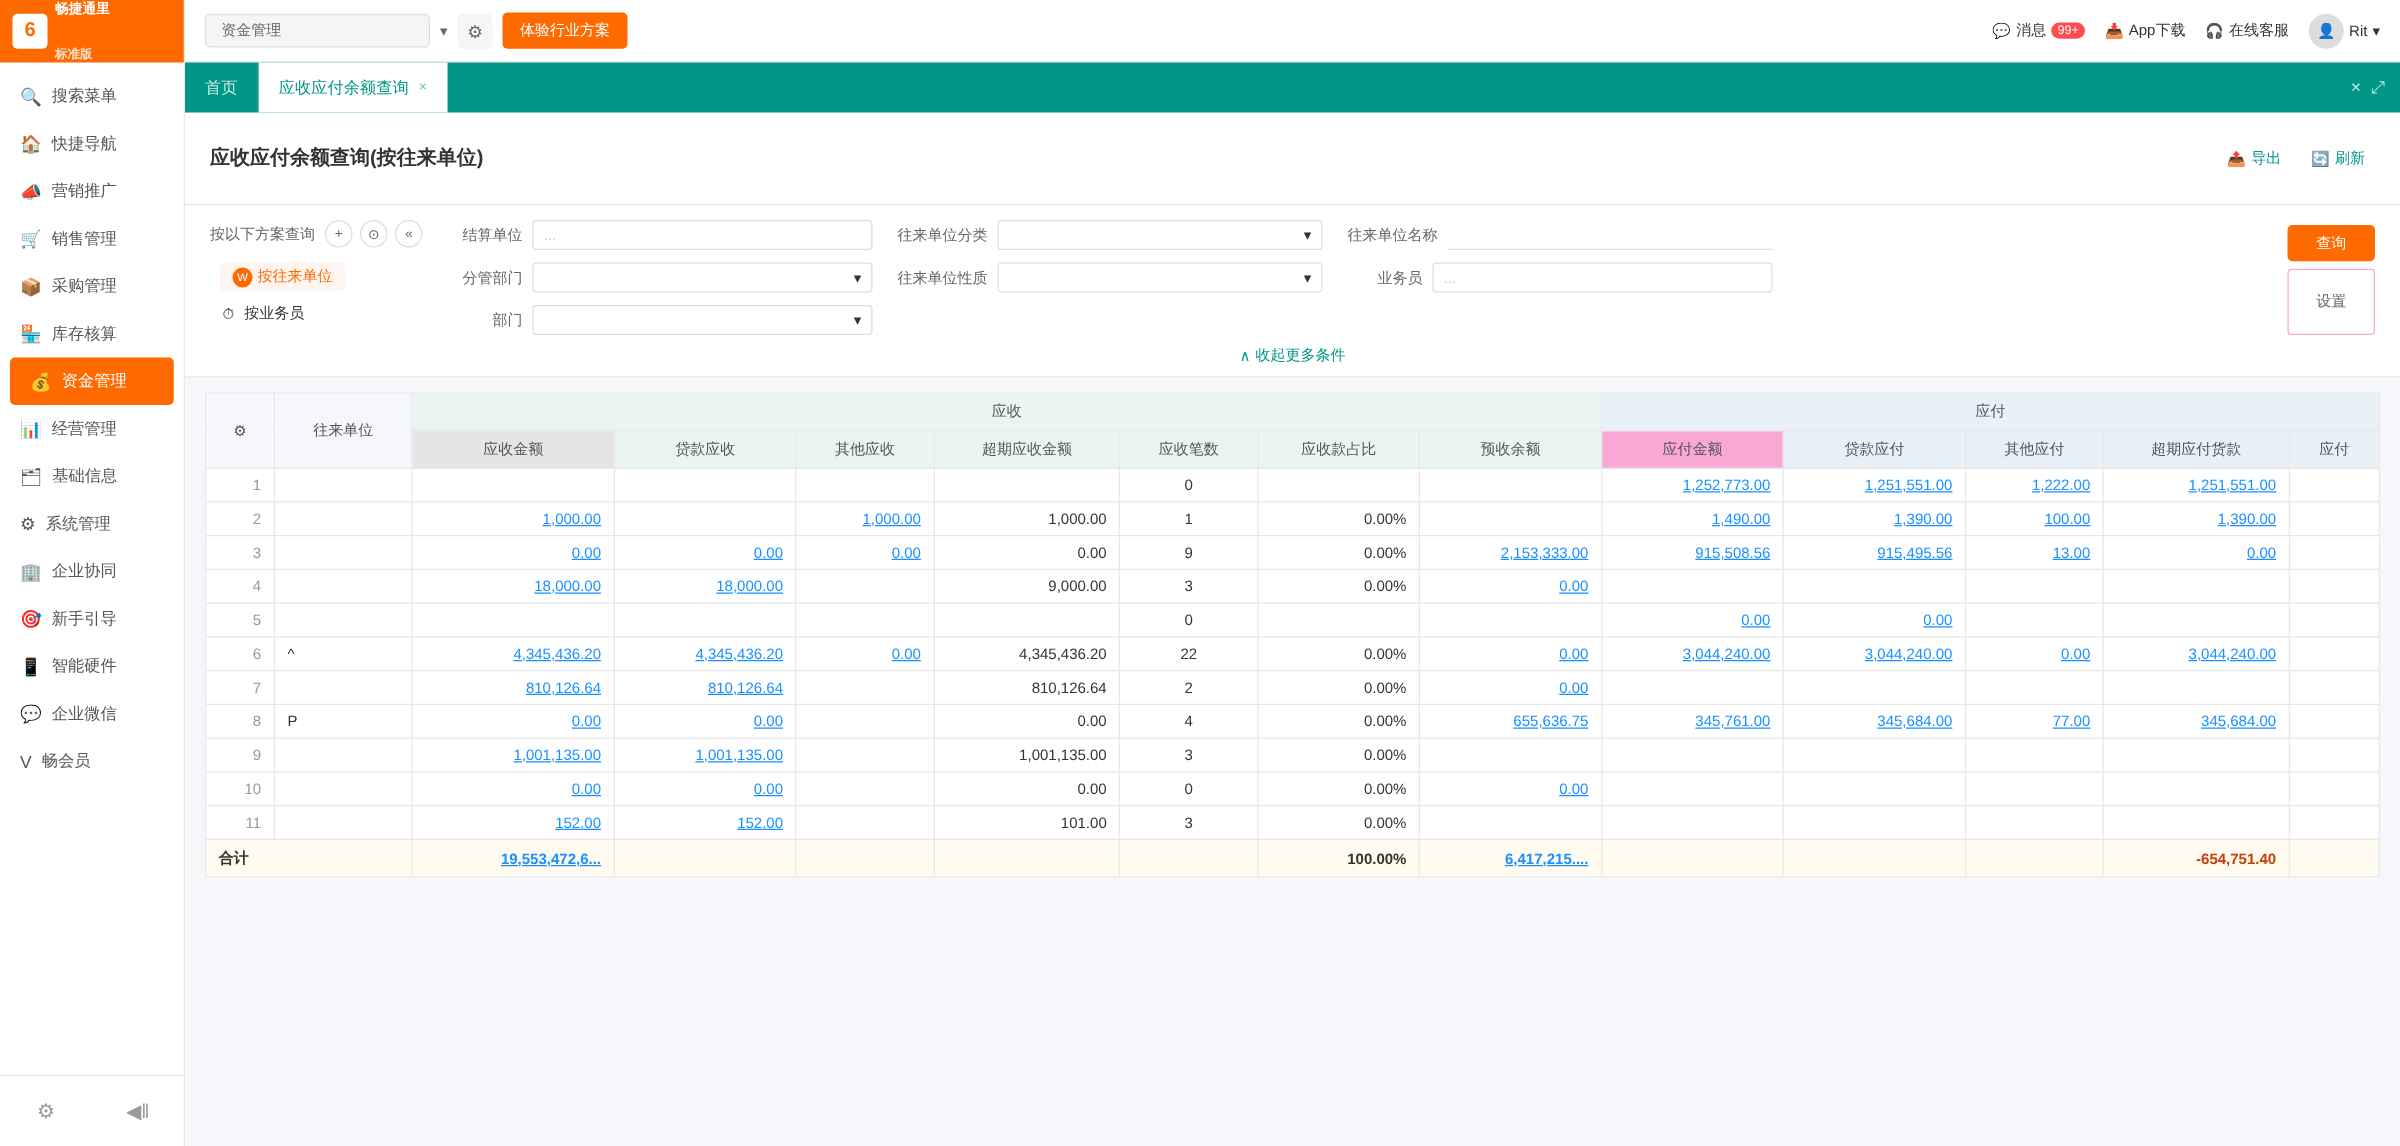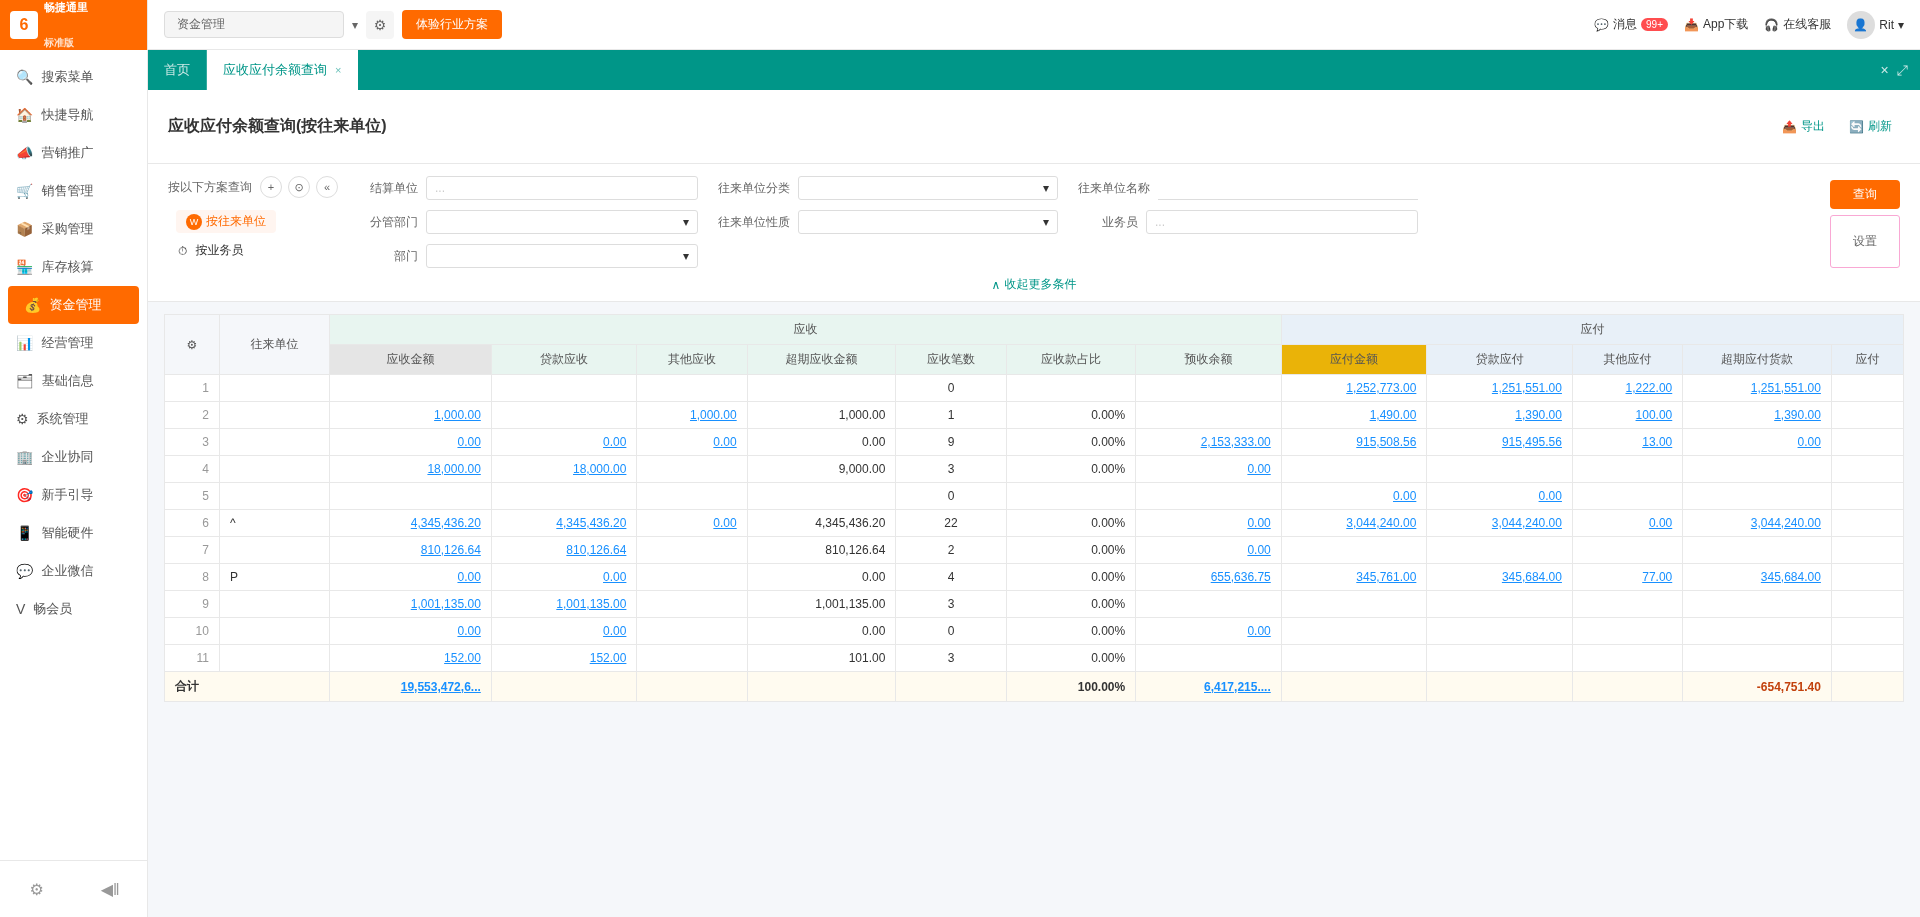--- a/index.html
+++ b/index.html
@@ -439,21 +439,21 @@
             <th colspan="5" style="background:#e8f0f8;">应付</th>
           </tr>
           <tr>
             <th style="background:#e5e5e5;">应收金额</th>
             <th style="background:#e8f5f0;">贷款应收</th>
             <th style="background:#e8f5f0;">其他应收</th>
             <th style="background:#e8f5f0;">超期应收金额</th>
             <th style="background:#e8f5f0;">应收笔数</th>
             <th style="background:#e8f5f0;">应收款占比</th>
             <th style="background:#e8f5f0;">预收余额</th>
-            <th style="background:#eab308;">应付金额</th>
+            <th style="background:#f9a8d4;">应付金额</th>
             <th style="background:#e8f0f8;">贷款应付</th>
             <th style="background:#e8f0f8;">其他应付</th>
             <th style="background:#e8f0f8;">超期应付货款</th>
             <th style="background:#e8f0f8;">应付</th>
           </tr>
         </thead>
         <tbody id="table-body">
         <tr>
               <td class="row-num">1</td>
               <td class="left"></td>

